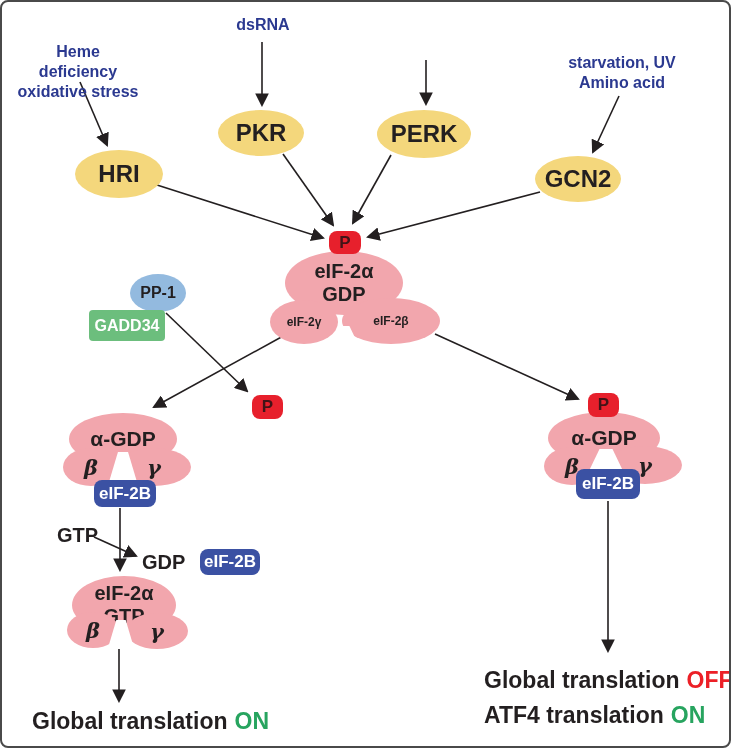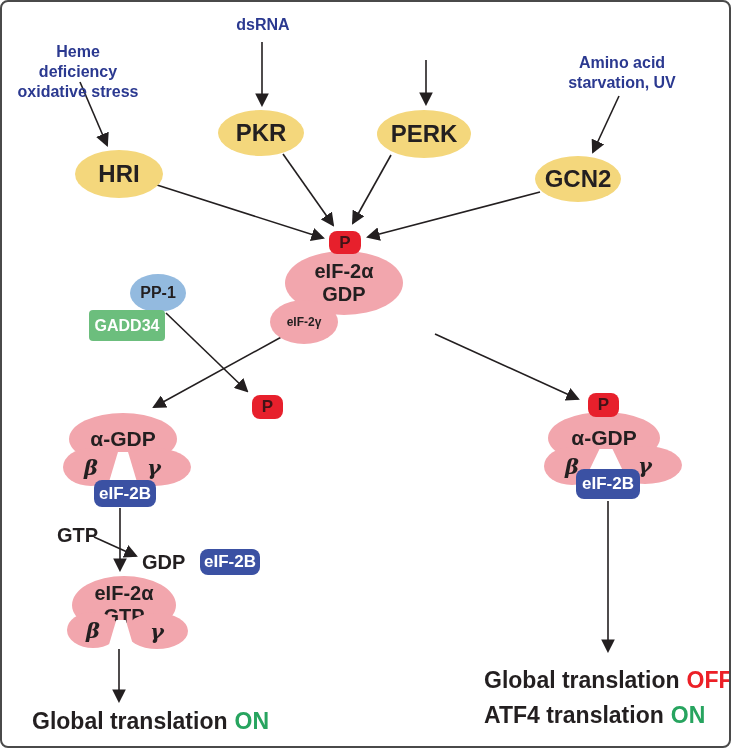--- a/index.html
+++ b/index.html
@@ -64,22 +64,22 @@
   </svg>
 
   <div class="stim" style="left:13px;top:40px;width:126px;">
     <div>Heme deficiency</div>
     <div>oxidative stress</div>
   </div>
   <div class="stim" style="left:221px;top:13px;width:80px;">
     <div>dsRNA</div>
   </div>
   <div class="stim" style="left:555px;top:51px;width:130px;">
+    <div>starvation, UV</div>
     <div>Amino acid</div>
-    <div>starvation, UV</div>
   </div>
 
   <div class="node ellipse yellow kinase" style="left:73px;top:148px;width:88px;height:48px;">
     <span>HRI</span>
   </div>
   <div class="node ellipse yellow kinase" style="left:216px;top:108px;width:86px;height:46px;">
     <span>PKR</span>
   </div>
   <div class="node ellipse yellow kinase" style="left:375px;top:108px;width:94px;height:48px;">
     <span>PERK</span>
@@ -89,20 +89,23 @@
   </div>
 
   <div class="node pink ellipse" style="left:283px;top:249px;width:118px;height:64px;">
     <div class="biglabel">
       <div>eIF-2α</div>
       <div>GDP</div>
     </div>
   </div>
   <div class="node pink ellipse midlabel" style="left:268px;top:298px;width:68px;height:44px;">
     <span>eIF-2γ</span>
+  </div>
+  <div class="node pink ellipse midlabel" style="left:340px;top:296px;width:98px;height:46px;">
+    <span>eIF-2β</span>
   </div>
   <div class="wedge" style="left:327px;top:324px;width:30px;height:20px;"></div>
   <div class="node pill red" style="left:327px;top:229px;width:32px;height:23px;">
     <span>P</span>
   </div>
 
   <div class="node ellipse blue" style="left:128px;top:272px;width:56px;height:38px;font-size:16px;font-weight:600;">
     <span>PP-1</span>
   </div>
   <div class="node pill green" style="left:87px;top:308px;width:76px;height:31px;">

